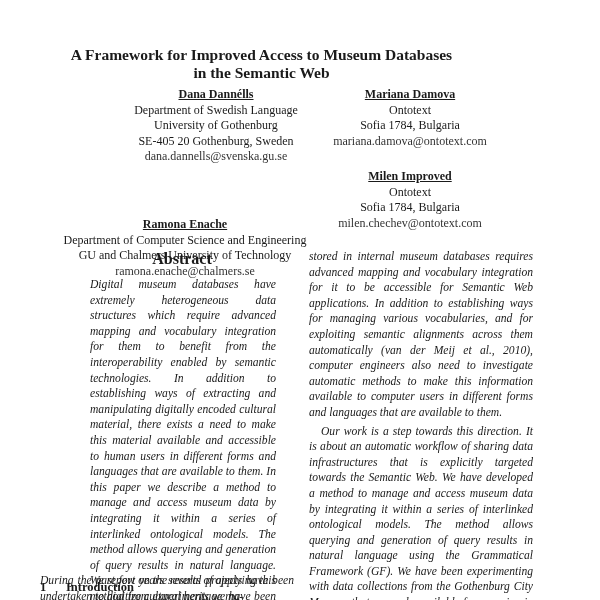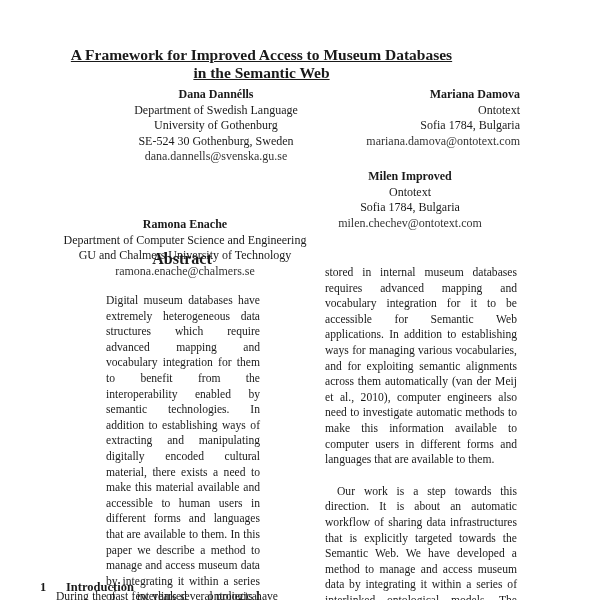--- a/index.html
+++ b/index.html
@@ -3,39 +3,39 @@
 <meta charset="utf-8">
 <style>
   html, body { margin: 0; padding: 0; }
   body {
     width: 600px; height: 600px; overflow: hidden; background: #ffffff;
     position: relative; color: #1a1a1a;
     font-family: "Liberation Serif", "DejaVu Serif", serif;
   }
   .title {
     position: absolute; left: 0; top: 46px; width: 523px; text-align: center;
-    font-weight: bold; font-size: 15.5px; line-height: 18px; text-decoration: underline;
+    font-weight: bold; font-size: 15.5px; line-height: 18px;
   }
   .author {
     position: absolute; text-align: center; font-size: 12px; line-height: 15.6px;
   }
-  .author .name { font-weight: bold; }
+  .author .name { font-weight: bold; text-decoration: underline; }
   .author .email { font-family: Liberation Serif, serif; font-size: 12px; color: #333; }
   #a1 { left: 86px; top: 87px; width: 260px; }
-  #a2 { left: 300px; top: 87px; width: 220px; text-align: right; }
+  #a2 { left: 300px; top: 87px; width: 220px; }
   #a3 { left: 40px; top: 169px; width: 290px; margin-top: 48px; }
   #a4 { left: 300px; top: 169px; width: 220px; }
   .abstract-heading {
     position: absolute; left: 82px; top: 250px; width: 200px; text-align: center;
     font-weight: bold; font-size: 16px;
   }
   .col {
     position: absolute; font-size: 11.6px; line-height: 15.6px; text-align: justify;
   }
-  .col p { margin: 16px; }
+  .col p { margin: 0; font-style: italic; }
   #abstract { left: 90px; top: 277px; width: 186px; }
   #intro-heading {
     position: absolute; left: 40px; top: 548px; font-weight: bold; font-size: 12.5px; margin-top: 32px;
   }
   #intro-heading .num { display: inline-block; width: 26px; }
   #intro-body { left: 40px; top: 573px; width: 254px; }
   #right-col { left: 309px; top: 249px; width: 224px; }
   #right-col p + p { text-indent: 12px; margin-top: 3px; }
 </style>
 </head>
@@ -43,21 +43,21 @@
 
 <div class="title">
   <div>A Framework for Improved Access to Museum Databases</div>
   <div>in the Semantic Web</div>
 </div>
 
 <div class="author" id="a1">
   <div class="name">Dana Dannélls</div>
   <div>Department of Swedish Language</div>
   <div>University of Gothenburg</div>
-  <div>SE-524 30 Gothenburg, Sweden</div>
+  <div>SE-405 20 Gothenburg, Sweden</div>
   <div class="email">dana.dannells@svenska.gu.se</div>
 </div>
 
 <div class="author" id="a2">
   <div class="name">Mariana Damova</div>
   <div>Ontotext</div>
   <div>Sofia 1784, Bulgaria</div>
   <div class="email">mariana.damova@ontotext.com</div>
 </div>
 

